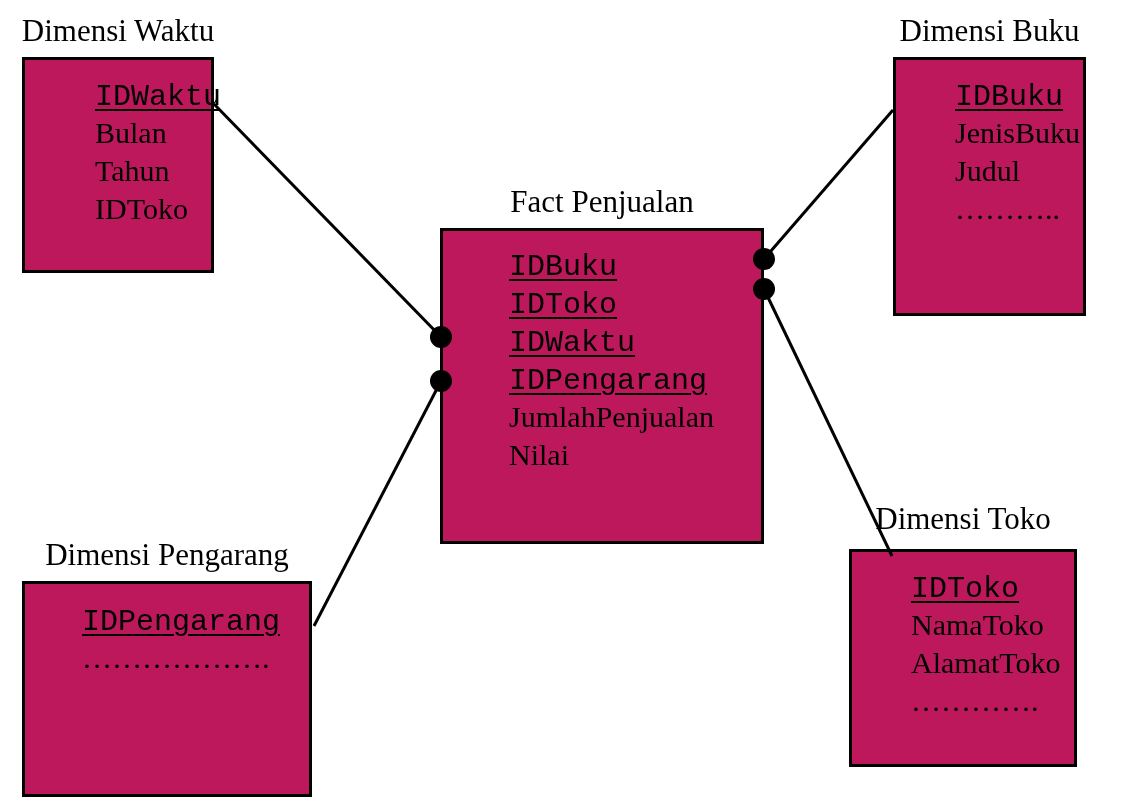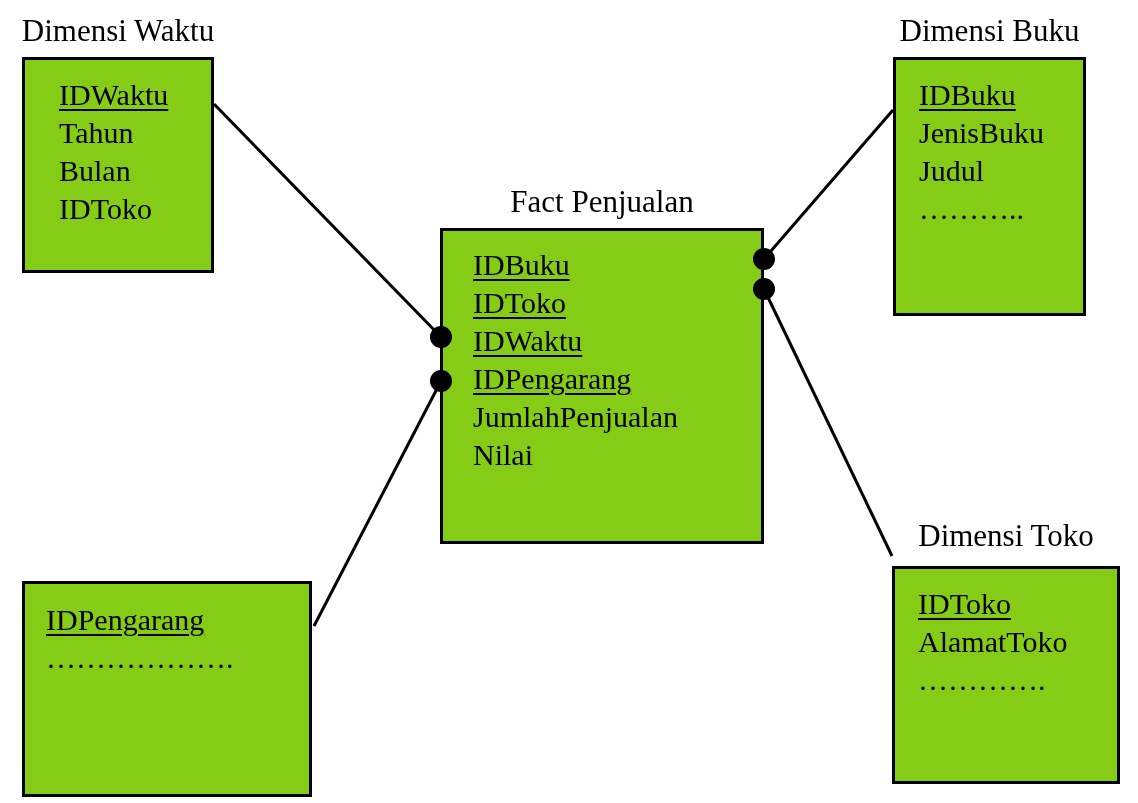--- a/index.html
+++ b/index.html
@@ -26,54 +26,56 @@
   .connectors line {
     stroke: #000000;
     stroke-width: 3;
   }
   .connectors circle {
     fill: #000000;
   }
   .tbl {
     position: absolute;
     border: 3px solid #000000;
-    background: #84cc16;
+    background: #be185d;
     box-sizing: border-box;
     z-index: 1;
+    padding-left: 36px;
   }
   .tbl-title {
     position: absolute;
     left: 50%;
     top: -48px;
     transform: translateX(-50%);
     white-space: nowrap;
     font-size: 31px;
     line-height: 38px;
   }
   .fields {
     font-size: 30px;
     line-height: 38px;
     white-space: nowrap;
   }
   .field-row { height: 38px; }
   .u {
     text-decoration: underline;
     text-decoration-thickness: 2px;
     text-underline-offset: 4px;
+    font-family: Liberation Mono, monospace;
   }
   
   .tbl-waktu     { left: 22px;  top: 57px;  width: 192px; height: 216px; }
   .tbl-waktu .fields     { padding: 16px 0 0 34px; }
   .tbl-buku      { left: 893px; top: 57px;  width: 193px; height: 259px; }
   .tbl-buku .fields      { padding: 16px 0 0 23px; }
   .tbl-fact      { left: 440px; top: 228px; width: 324px; height: 316px; }
   .tbl-fact .fields      { padding: 15px 0 0 30px; }
   .tbl-pengarang { left: 22px;  top: 581px; width: 290px; height: 216px; }
   .tbl-pengarang .fields { padding: 17px 0 0 21px; }
-  .tbl-toko      { left: 892px; top: 549px; width: 228px; height: 218px; margin-top: 17px; }
+  .tbl-toko      { left: 849px; top: 549px; width: 228px; height: 218px; }
   .tbl-toko .fields      { padding: 16px 0 0 23px; }
   .tbl-toko .tbl-title   { top: -52px; }
 </style>
 </head>
 <body>
 
 <div class="diagram">
 
   <svg class="connectors" width="1138" height="803" viewBox="0 0 1138 803">
     <line x1="214" y1="104" x2="441" y2="337"></line>
@@ -83,22 +85,22 @@
     <circle cx="441" cy="337" r="11"></circle>
     <circle cx="441" cy="381" r="11"></circle>
     <circle cx="764" cy="259" r="11"></circle>
     <circle cx="764" cy="289" r="11"></circle>
   </svg>
 
   <div class="tbl tbl-waktu">
     <div class="tbl-title">Dimensi Waktu</div>
     <div class="fields">
       <div class="field-row"><span class="u">IDWaktu</span></div>
+      <div class="field-row"><span>Bulan</span></div>
       <div class="field-row"><span>Tahun</span></div>
-      <div class="field-row"><span>Bulan</span></div>
       <div class="field-row"><span>IDToko</span></div>
     </div>
   </div>
 
   <div class="tbl tbl-buku">
     <div class="tbl-title">Dimensi Buku</div>
     <div class="fields">
       <div class="field-row"><span class="u">IDBuku</span></div>
       <div class="field-row"><span>JenisBuku</span></div>
       <div class="field-row"><span>Judul</span></div>
@@ -112,28 +114,30 @@
       <div class="field-row"><span class="u">IDBuku</span></div>
       <div class="field-row"><span class="u">IDToko</span></div>
       <div class="field-row"><span class="u">IDWaktu</span></div>
       <div class="field-row"><span class="u">IDPengarang</span></div>
       <div class="field-row"><span>JumlahPenjualan</span></div>
       <div class="field-row"><span>Nilai</span></div>
     </div>
   </div>
 
   <div class="tbl tbl-pengarang">
+    <div class="tbl-title">Dimensi Pengarang</div>
     <div class="fields">
       <div class="field-row"><span class="u">IDPengarang</span></div>
       <div class="field-row"><span>……………….</span></div>
     </div>
   </div>
 
   <div class="tbl tbl-toko">
     <div class="tbl-title">Dimensi Toko</div>
     <div class="fields">
       <div class="field-row"><span class="u">IDToko</span></div>
+      <div class="field-row"><span>NamaToko</span></div>
       <div class="field-row"><span>AlamatToko</span></div>
       <div class="field-row"><span>………….</span></div>
     </div>
   </div>
 
 </div>
 
 </body></html>

